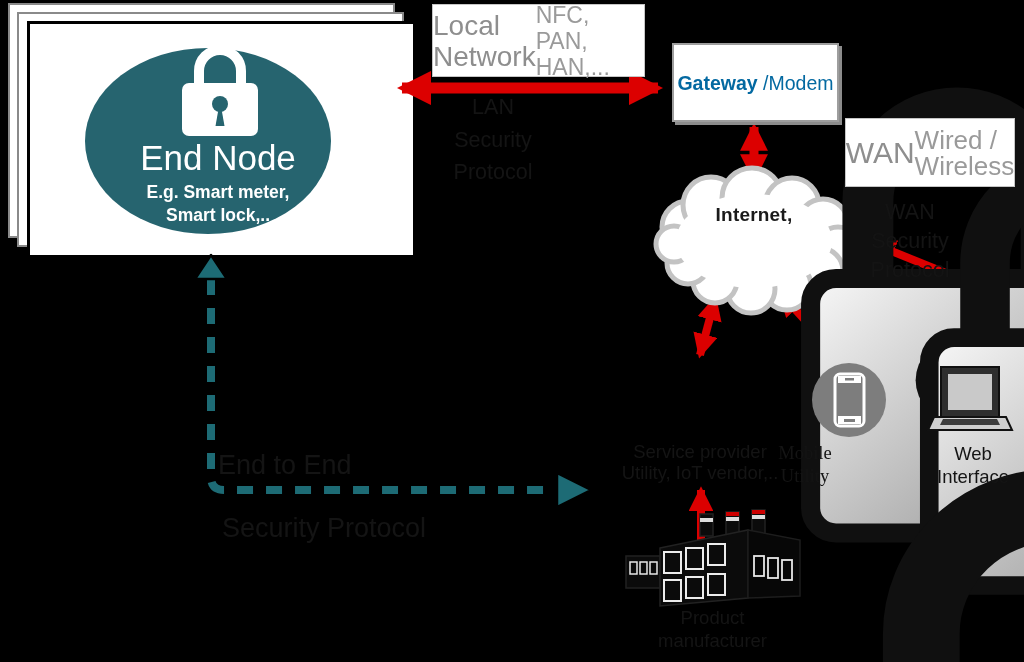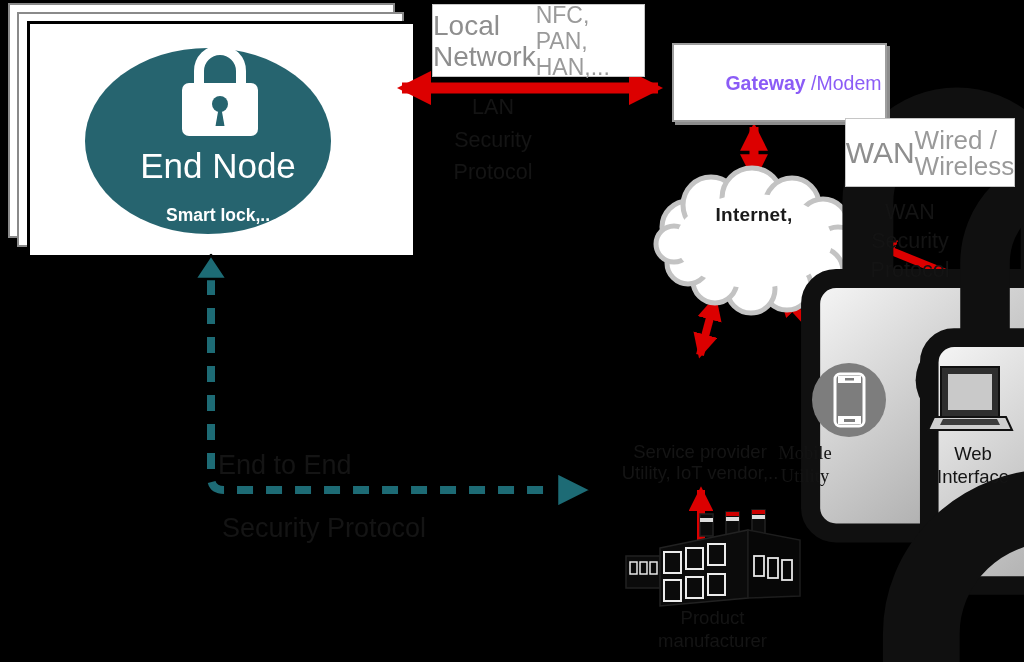--- a/index.html
+++ b/index.html
@@ -17,21 +17,21 @@
   .card.b3{left:27px;top:21px;border:3px solid #000;}
   .ellipse{position:absolute;left:85px;top:48px;width:246px;height:186px;border-radius:50%;background:var(--teal);}
   .whitebox{position:absolute;background:#fff;border:1px solid var(--box-border);
             display:flex;flex-direction:row;justify-content:center;align-items:center;}
   .graybig{color:var(--gray-text);font-size:28px;line-height:31px;}
   .graysub{color:#9A9A9A;font-size:23px;line-height:26px;}
   .hidden-label{color:var(--hidden-text);}
   .endnode-title{color:#fff;font-size:35px;}
   .endnode-sub{color:#fff;font-size:17.5px;font-weight:bold;line-height:23px;}
   .cloud-label{color:#1a1a1a;font-weight:bold;font-size:19px;line-height:24px;letter-spacing:.2px;}
-  .gw-text{color:#8b5cf6;font-size:19.5px;line-height:22px;padding-left:48px;}
+  .gw-text{color:#0369a1;font-size:19.5px;line-height:22px;}
   svg{position:absolute;left:0;top:0;}
 </style>
 </head>
 <body>
 
 <div id="stage">
 
   <div class="card b1"></div>
   <div class="card b2"></div>
   <div class="card b3"></div>
@@ -140,21 +140,22 @@
           <rect x="708" y="574" width="17" height="21"></rect>
       </g>
       <g fill="#070707" stroke="#e8e8e8" stroke-width="1.8">
         <rect x="754" y="556" width="10" height="20"></rect>
           <rect x="768" y="558" width="10" height="20"></rect>
           <rect x="782" y="560" width="10" height="20"></rect>
       </g>
     </g>
   </svg>
 
-  <div class="abs ctr endnode-title" style="left:68px;top:146px;width:300px;">End Node</div>
+  <div class="abs ctr endnode-title" style="left:68px;top:138px;width:300px;">End Node</div>
+  <div class="abs ctr endnode-sub" style="left:68px;top:181px;width:300px;">E.g. Smart meter,</div>
   <div class="abs ctr endnode-sub" style="left:68px;top:204px;width:300px;">Smart lock,..</div>
 
   <div class="whitebox" style="left:432px;top:4px;width:211px;height:71px;">
     <div class="graybig">Local Network</div>
     <div class="graysub">NFC, PAN, HAN,...</div>
   </div>
 
   <div class="abs ctr hidden-label" style="left:428px;top:91px;width:130px;font-size:21.5px;line-height:32.5px;">
     <div>LAN</div>
     <div>Security</div>

